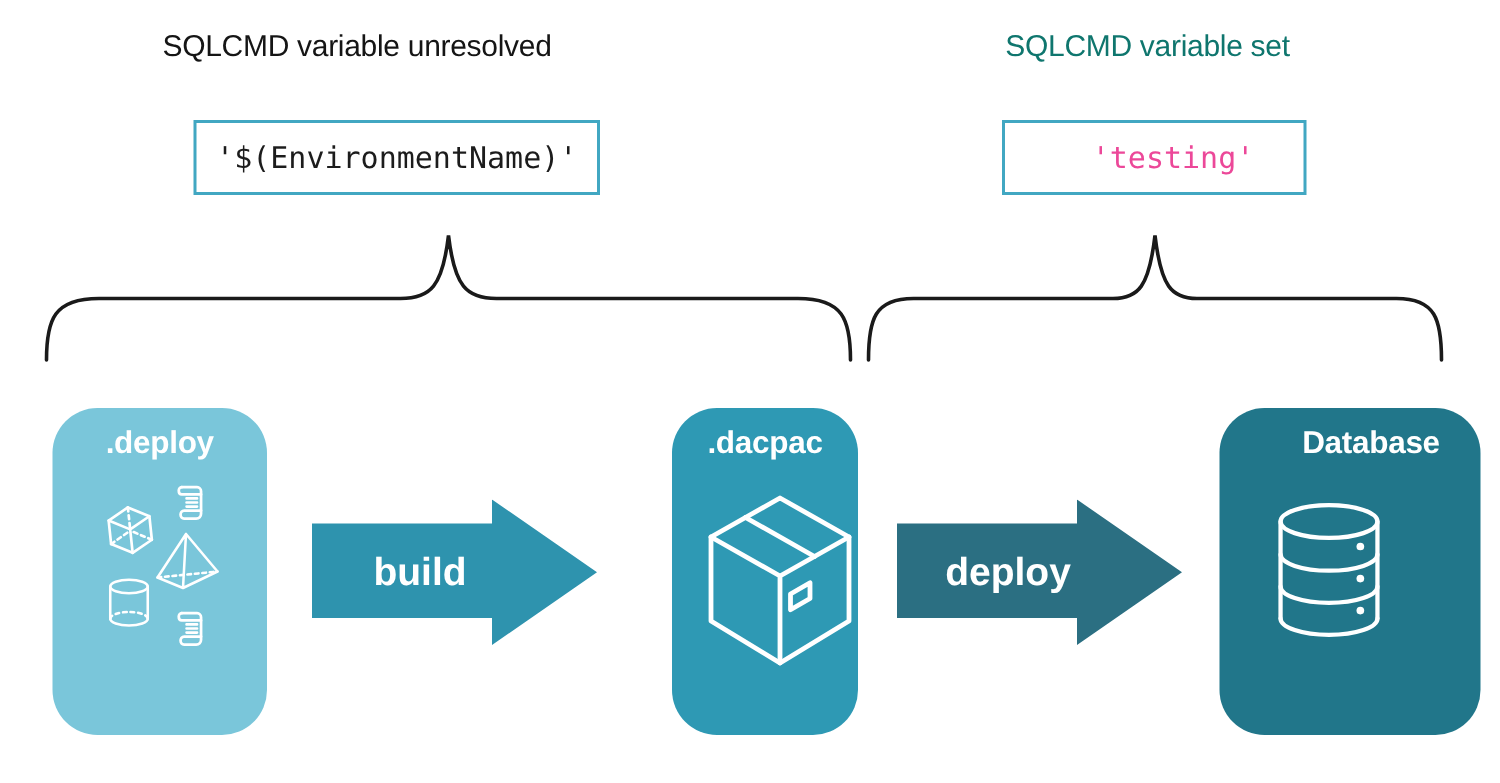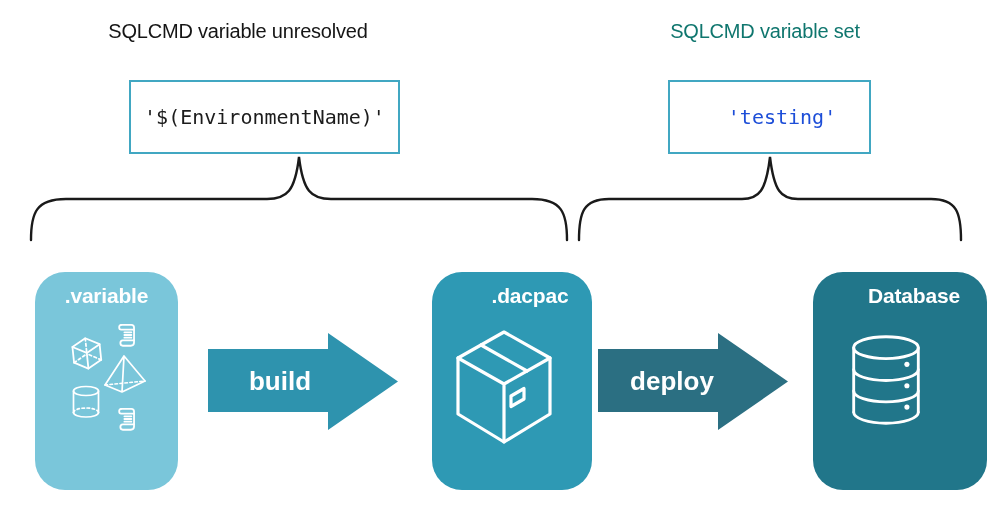--- a/index.html
+++ b/index.html
@@ -7,36 +7,36 @@
     position:relative;width:1000px;height:522px;background:#ffffff;
     font-family:"Liberation Sans",sans-serif;overflow:hidden;
   }
   .annotation-title{
     position:absolute;top:20px;width:300px;text-align:center;
     font-weight:normal;font-size:20px;letter-spacing:-0.2px;color:#151515;
   }
   .t-left{left:88px;}
   .t-right{left:615px;}
   .code-box{
-    position:absolute;top:80px;height:74px;box-sizing:border-box;
+    position:absolute;top:80px;height:50px;box-sizing:border-box;
     border:2px solid #41a7c2;background:#ffffff;
     display:flex;align-items:center;justify-content:center;text-align:center;
   }
   .c-left{left:129px;width:271px;}
   .c-right{left:668px;width:203px;}
   .code-text{
     font-family:"DejaVu Sans Mono","Liberation Mono",monospace;
     font-size:20px;color:#1c1c1c;white-space:pre;
   }
   .brace{position:absolute;}
   .b-left{left:28px;top:151px;}
   .b-right{left:576px;top:151px;}
   .node{position:absolute;top:272px;height:218px;border-radius:30px;}
   .n-sqlproj{left:35px;width:143px;background:#7ac6da;}
-  .n-dacpac{left:432px;width:124px;background:#2e99b4;padding-left:36px;}
+  .n-dacpac{left:448px;width:124px;background:#2e99b4;}
   .n-database{left:813px;width:146px;background:#21768a;}
   .node-label{
     margin-top:12px;text-align:center;color:#ffffff;
     font-weight:bold;font-size:21px;letter-spacing:-0.2px;
   }
   .arrow{position:absolute;top:333px;width:192px;height:98px;}
   .a-build{left:208px;}
   .a-deploy{left:598px;}
   .arrow-label{
     font-family:"Liberation Sans",sans-serif;font-weight:bold;
@@ -56,32 +56,32 @@
 
 <div id="canvas">
 
   <div class="annotation-title t-left" style="color: rgb(21, 21, 21);">SQLCMD variable unresolved</div>
   <div class="annotation-title t-right" style="color: #0f766e;">SQLCMD variable set</div>
 
   <div class="code-box c-left" style="border-color: rgb(65, 167, 194);">
     <span class="code-text" style="color: rgb(28, 28, 28);">'$(EnvironmentName)'</span>
   </div>
   <div class="code-box c-right" style="border-color: rgb(65, 167, 194);">
-    <span class="code-text" style="color: #1d4ed8; margin-left: 25px;">'testing'</span>
+    <span class="code-text" style="color: #ec4899; margin-left: 25px;">'testing'</span>
   </div>
 
   <svg class="brace b-left" width="542" height="92" viewBox="0 0 542 92">
     <path d="M3,89 C3,62 8,48 38,48 L239,48 C259,48 267,40 271,6 C275,40 283,48 303,48 L504,48 C534,48 539,62 539,89" fill="none" stroke-width="2.4" stroke-linecap="round" stroke="#1a1a1a"></path>
   </svg>
   <svg class="brace b-right" width="388" height="92" viewBox="0 0 388 92">
     <path d="M3,89 C3,62 7,48 33,48 L166,48 C183,48 190,40 194,6 C198,40 205,48 222,48 L355,48 C381,48 385,62 385,89" fill="none" stroke-width="2.4" stroke-linecap="round" stroke="#1a1a1a"></path>
   </svg>
 
   <div class="node n-sqlproj" style="background-color: rgb(122, 198, 218);">
-    <div class="node-label">.variable</div>
+    <div class="node-label">.deploy</div>
 
     <svg class="mini-icon i-cube" width="42" height="42" viewBox="0 0 40 40" fill="none" stroke-width="1.7" stroke-linejoin="round" stroke-linecap="round" stroke="#ffffff">
       <g transform="rotate(-6 20 20)">
         <path d="M20,4 L33,11 L33,26 L20,33 L7,26 L7,11 Z"></path>
         <path d="M7,11 L20,18 L33,11 M20,18 L20,33"></path>
         <path d="M20,4 L20,18.8 M7,26 L20,18.8 M33,26 L20,18.8" stroke-dasharray="2.5 2.5"></path>
       </g>
     </svg>
 
     <svg class="mini-icon i-scroll-top" width="30" height="30" viewBox="0 0 28 28" fill="none" stroke-width="1.7" stroke-linejoin="round" stroke-linecap="round" stroke="#ffffff">

